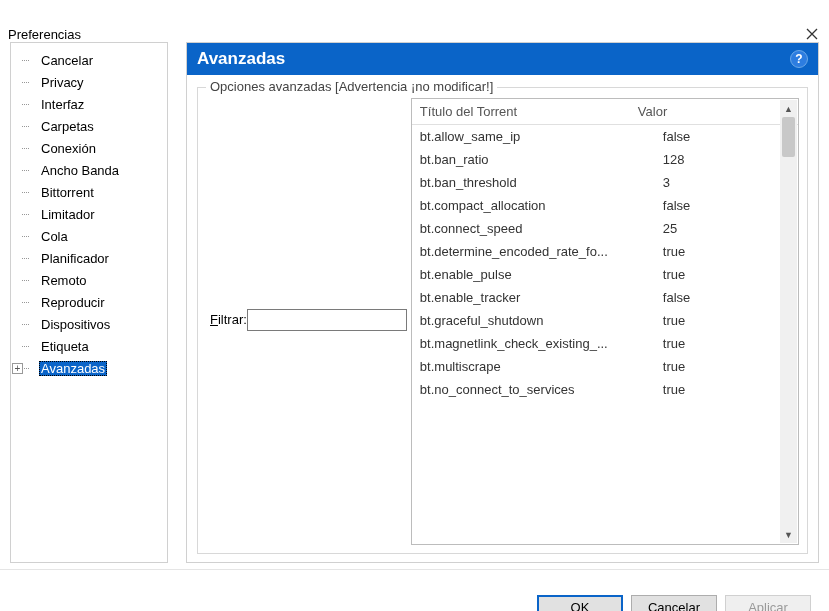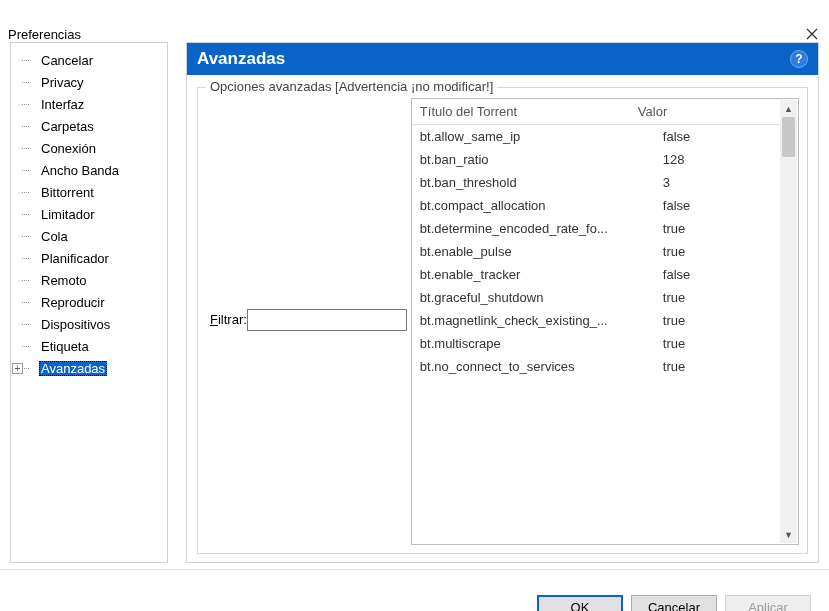--- a/index.html
+++ b/index.html
@@ -321,20 +321,24 @@
             </div>
             <div class="table-row">
               <div class="col-name">bt.ban_threshold</div>
               <div class="col-val">3</div>
             </div>
             <div class="table-row">
               <div class="col-name">bt.compact_allocation</div>
               <div class="col-val">false</div>
             </div>
             <div class="table-row">
+              <div class="col-name">bt.connect_speed</div>
+              <div class="col-val">25</div>
+            </div>
+            <div class="table-row">
               <div class="col-name">bt.determine_encoded_rate_fo...</div>
               <div class="col-val">true</div>
             </div>
             <div class="table-row">
               <div class="col-name">bt.enable_pulse</div>
               <div class="col-val">true</div>
             </div>
             <div class="table-row">
               <div class="col-name">bt.enable_tracker</div>
               <div class="col-val">false</div>

